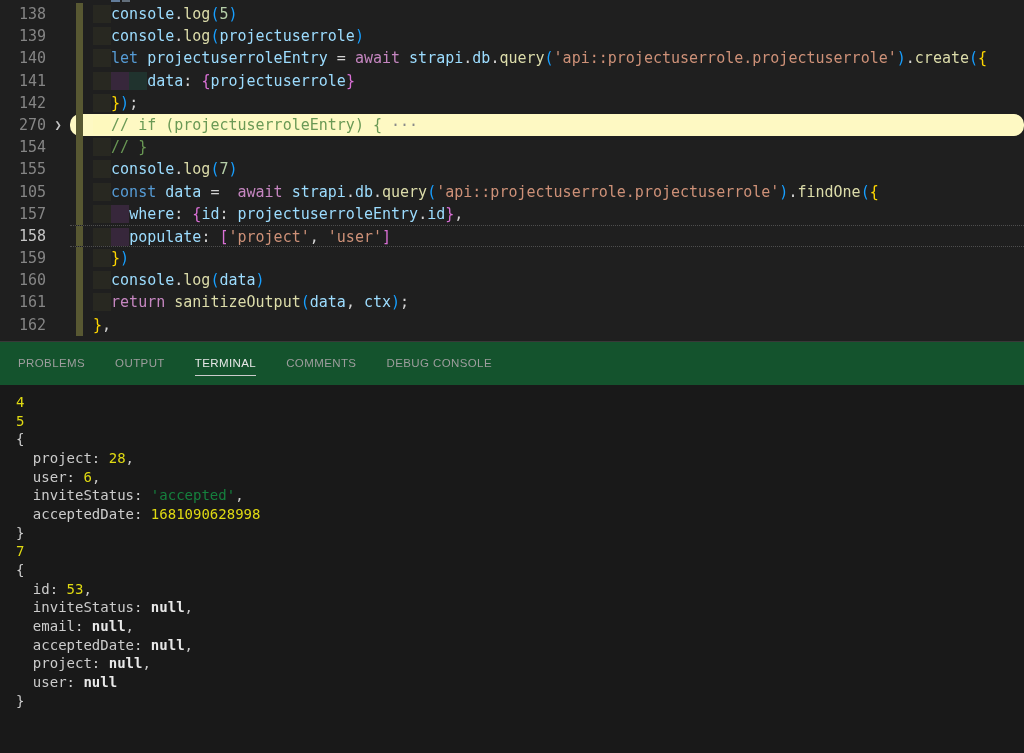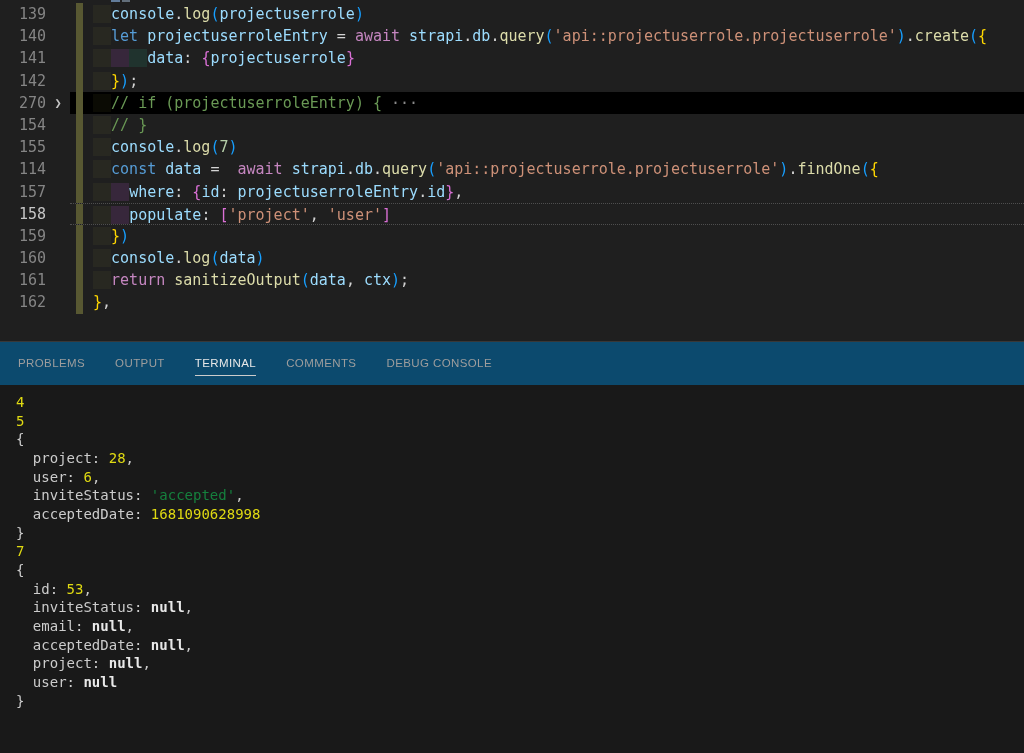--- a/index.html
+++ b/index.html
@@ -9,50 +9,58 @@
   
   #editor { position:relative; width:1024px; height:341px; background:#1f1f1f; overflow:hidden; padding-top:3px; }
   .clip-frag { position:absolute; top:0; left:111px; height:2px; width:9px; background:#7a9cc6; opacity:.75; }
   .clip-frag2 { left:122px; width:8px; background:#8fa3b8; opacity:.6; }
 
   .code-line { display:flex; height:22.2px; line-height:22.2px; font-size:15px; }
   .num { width:46px; text-align:right; color:#858585; flex:none; user-select:none; }
   .num.cur { color:#c6c6c6; }
   .foldcol { width:24px; flex:none; text-align:center; color:#c5c5c5; font-size:12px; line-height:22.2px; }
   .rest { flex:1; display:flex; align-items:stretch; min-width:0; }
-  .rest.hl { background:#000000; }
+  .rest.hl { background:#fef9c3;border-radius:10px; }
   .rest.curline { border-top:1px dotted #4e4e4e; border-bottom:1px dotted #4e4e4e; }
   .gitbar { width:7px; margin-left:6px; flex:none; background:#585832; }
   pre.code { flex:1; margin:0; padding-left:10px; font:inherit; white-space:pre; line-height:inherit; }
 
   .c-var{color:#9cdcfe} .c-fn{color:#dcdcaa} .c-kw{color:#569cd6} .c-ctrl{color:#c586c0}
   .c-str{color:#ce9178} .c-num{color:#b5cea8} .c-com{color:#6a9955} .c-p{color:#d4d4d4}
   .c-b1{color:#ffd700} .c-b2{color:#da70d6} .c-b3{color:#179fff} .c-fold{color:#8a8a8a}
   .i1{background:rgba(255,255,100,0.045)} .ip{background:#37273b} .it{background:#20332e}
 
   
-  #panel-header { height:44px; background:#0c4a6e; border-top:1px solid #383838;
+  #panel-header { height:44px; background:#14532d; border-top:1px solid #383838;
     display:flex; align-items:center; padding-left:18px; gap:30px;
     font-family:"Liberation Sans","DejaVu Sans",sans-serif; }
   .ptab { font-size:11.5px; letter-spacing:.4px; color:#9d9d9d; cursor:pointer;
     padding-bottom:5px; border-bottom:1px solid transparent; line-height:14px; margin-top:4px; }
   .ptab.active { color:#e7e7e7; border-bottom-color:#cccccc; }
 
   
   #terminal { height:368px; background:#191919; padding:8px 0 0 16px; }
   .t-line { font-size:14px; line-height:18.65px; white-space:pre; }
   .t-p{color:#cccccc} .t-num{color:#e0da12} .t-str{color:#15803d} .t-bold{color:#e9e9e9; font-weight:bold}
 </style>
 </head>
 <body>
 
 <div id="editor">
   <div class="clip-frag"></div>
   <div class="clip-frag clip-frag2"></div>
 
+<div class="code-line">
+      <span class="num">138</span>
+      <span class="foldcol"></span>
+      <div class="rest">
+        <span class="gitbar"></span>
+        <pre class="code"><span class="i1">  </span><span class="c-var">console</span><span class="c-p">.</span><span class="c-fn">log</span><span class="c-b3">(</span><span class="c-num">5</span><span class="c-b3">)</span></pre>
+      </div>
+    </div>
     <div class="code-line">
       <span class="num">139</span>
       <span class="foldcol"></span>
       <div class="rest">
         <span class="gitbar"></span>
         <pre class="code"><span class="i1">  </span><span class="c-var">console</span><span class="c-p">.</span><span class="c-fn">log</span><span class="c-b3">(</span><span class="c-var">projectuserrole</span><span class="c-b3">)</span></pre>
       </div>
     </div>
     <div class="code-line">
       <span class="num">140</span>
@@ -96,21 +104,21 @@
     </div>
     <div class="code-line">
       <span class="num">155</span>
       <span class="foldcol"></span>
       <div class="rest">
         <span class="gitbar"></span>
         <pre class="code"><span class="i1">  </span><span class="c-var">console</span><span class="c-p">.</span><span class="c-fn">log</span><span class="c-b3">(</span><span class="c-num">7</span><span class="c-b3">)</span></pre>
       </div>
     </div>
     <div class="code-line">
-      <span class="num">114</span>
+      <span class="num">105</span>
       <span class="foldcol"></span>
       <div class="rest">
         <span class="gitbar"></span>
         <pre class="code"><span class="i1">  </span><span class="c-kw">const</span><span class="c-p"> </span><span class="c-var">data</span><span class="c-p"> =  </span><span class="c-ctrl">await</span><span class="c-p"> </span><span class="c-var">strapi</span><span class="c-p">.</span><span class="c-var">db</span><span class="c-p">.</span><span class="c-fn">query</span><span class="c-b3">(</span><span class="c-str">'api::projectuserrole.projectuserrole'</span><span class="c-b3">)</span><span class="c-p">.</span><span class="c-fn">findOne</span><span class="c-b3">(</span><span class="c-b1">{</span></pre>
       </div>
     </div>
     <div class="code-line">
       <span class="num">157</span>
       <span class="foldcol"></span>
       <div class="rest">

